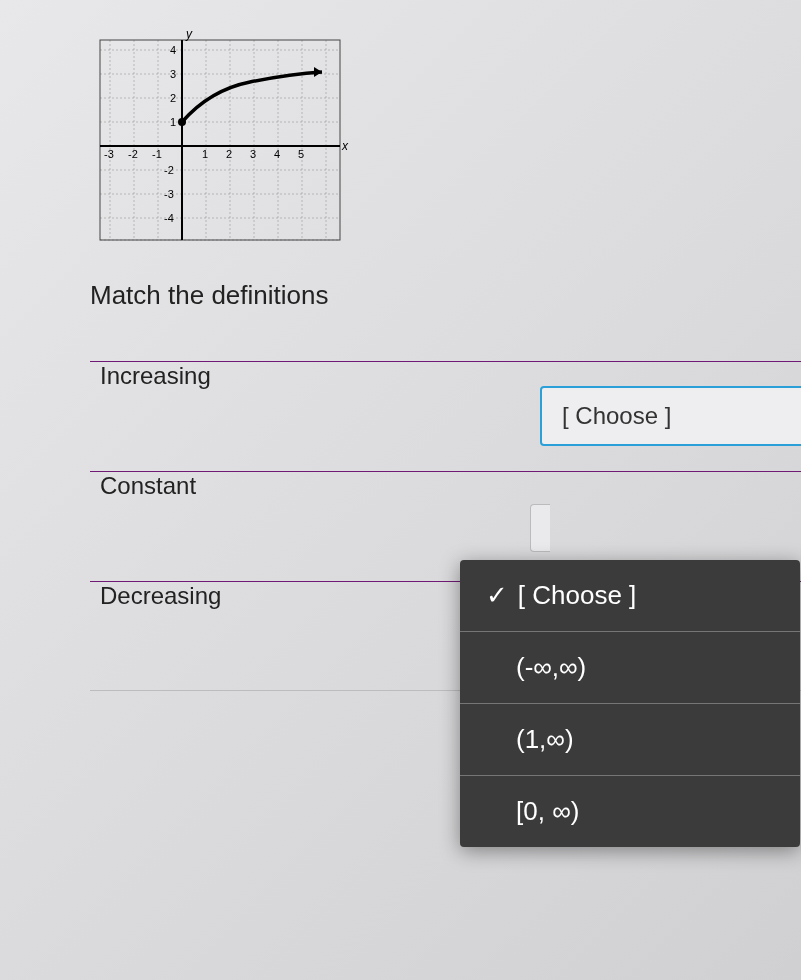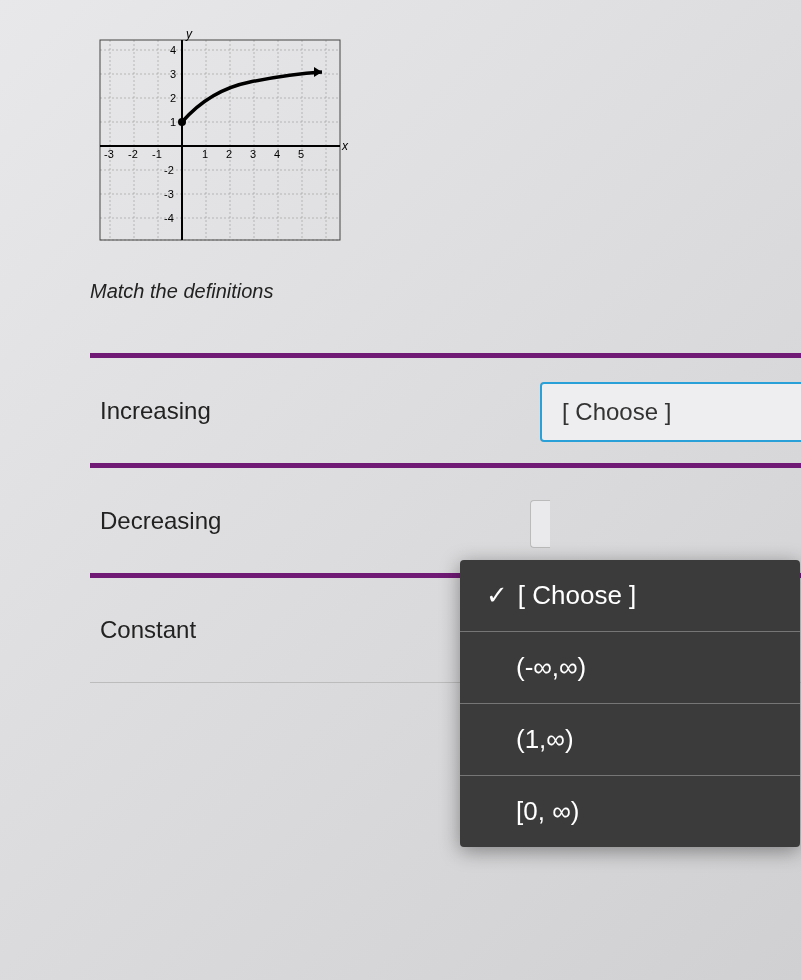--- a/index.html
+++ b/index.html
@@ -13,30 +13,29 @@
     padding: 30px 0 0 90px;
   }
   .graph-area {
     width: 260px;
     height: 230px;
     margin-bottom: 20px;
     position: relative;
   }
   .graph-area svg { display: block; }
   .prompt {
-    font-size: 20px;
+    font-size: 26px;
     color: #222;
     margin-bottom: 50px;
     font-weight: 400;
-    font-style: italic;
   }
   .row {
     display: flex;
-    align-items: center;
-    border-top: 5px solid #701a75;
+    align-items: flex-start;
+    border-top: 1px solid #701a75;
     min-height: 110px;
     position: relative;
   }
   .row:last-of-type { border-bottom: 1px solid #bcbcbc; }
   .row-label {
     font-size: 24px;
     color: #222;
     padding-left: 10px;
     flex: 0 0 320px;
   }
@@ -139,25 +138,25 @@
 </div>
 
 <div class="prompt">Match the definitions</div>
 
 <div class="rows" style="position:relative;">
   <div class="row">
     <div class="row-label">Increasing</div>
     <div class="choose-box">[ Choose ]</div>
   </div>
   <div class="row">
-    <div class="row-label">Decreasing</div>
+    <div class="row-label">Constant</div>
     <div class="behind-box" style="top:32px;"></div>
   </div>
   <div class="row">
-    <div class="row-label">Constant</div>
+    <div class="row-label">Decreasing</div>
     <div class="behind-box" style="top:32px;"></div>
   </div>
 </div>
 
 <div class="dropdown">
   <div class="dropdown-item">
     <span class="check">✓</span>
     <span>[ Choose ]</span>
   </div>
   <div class="dropdown-item">

